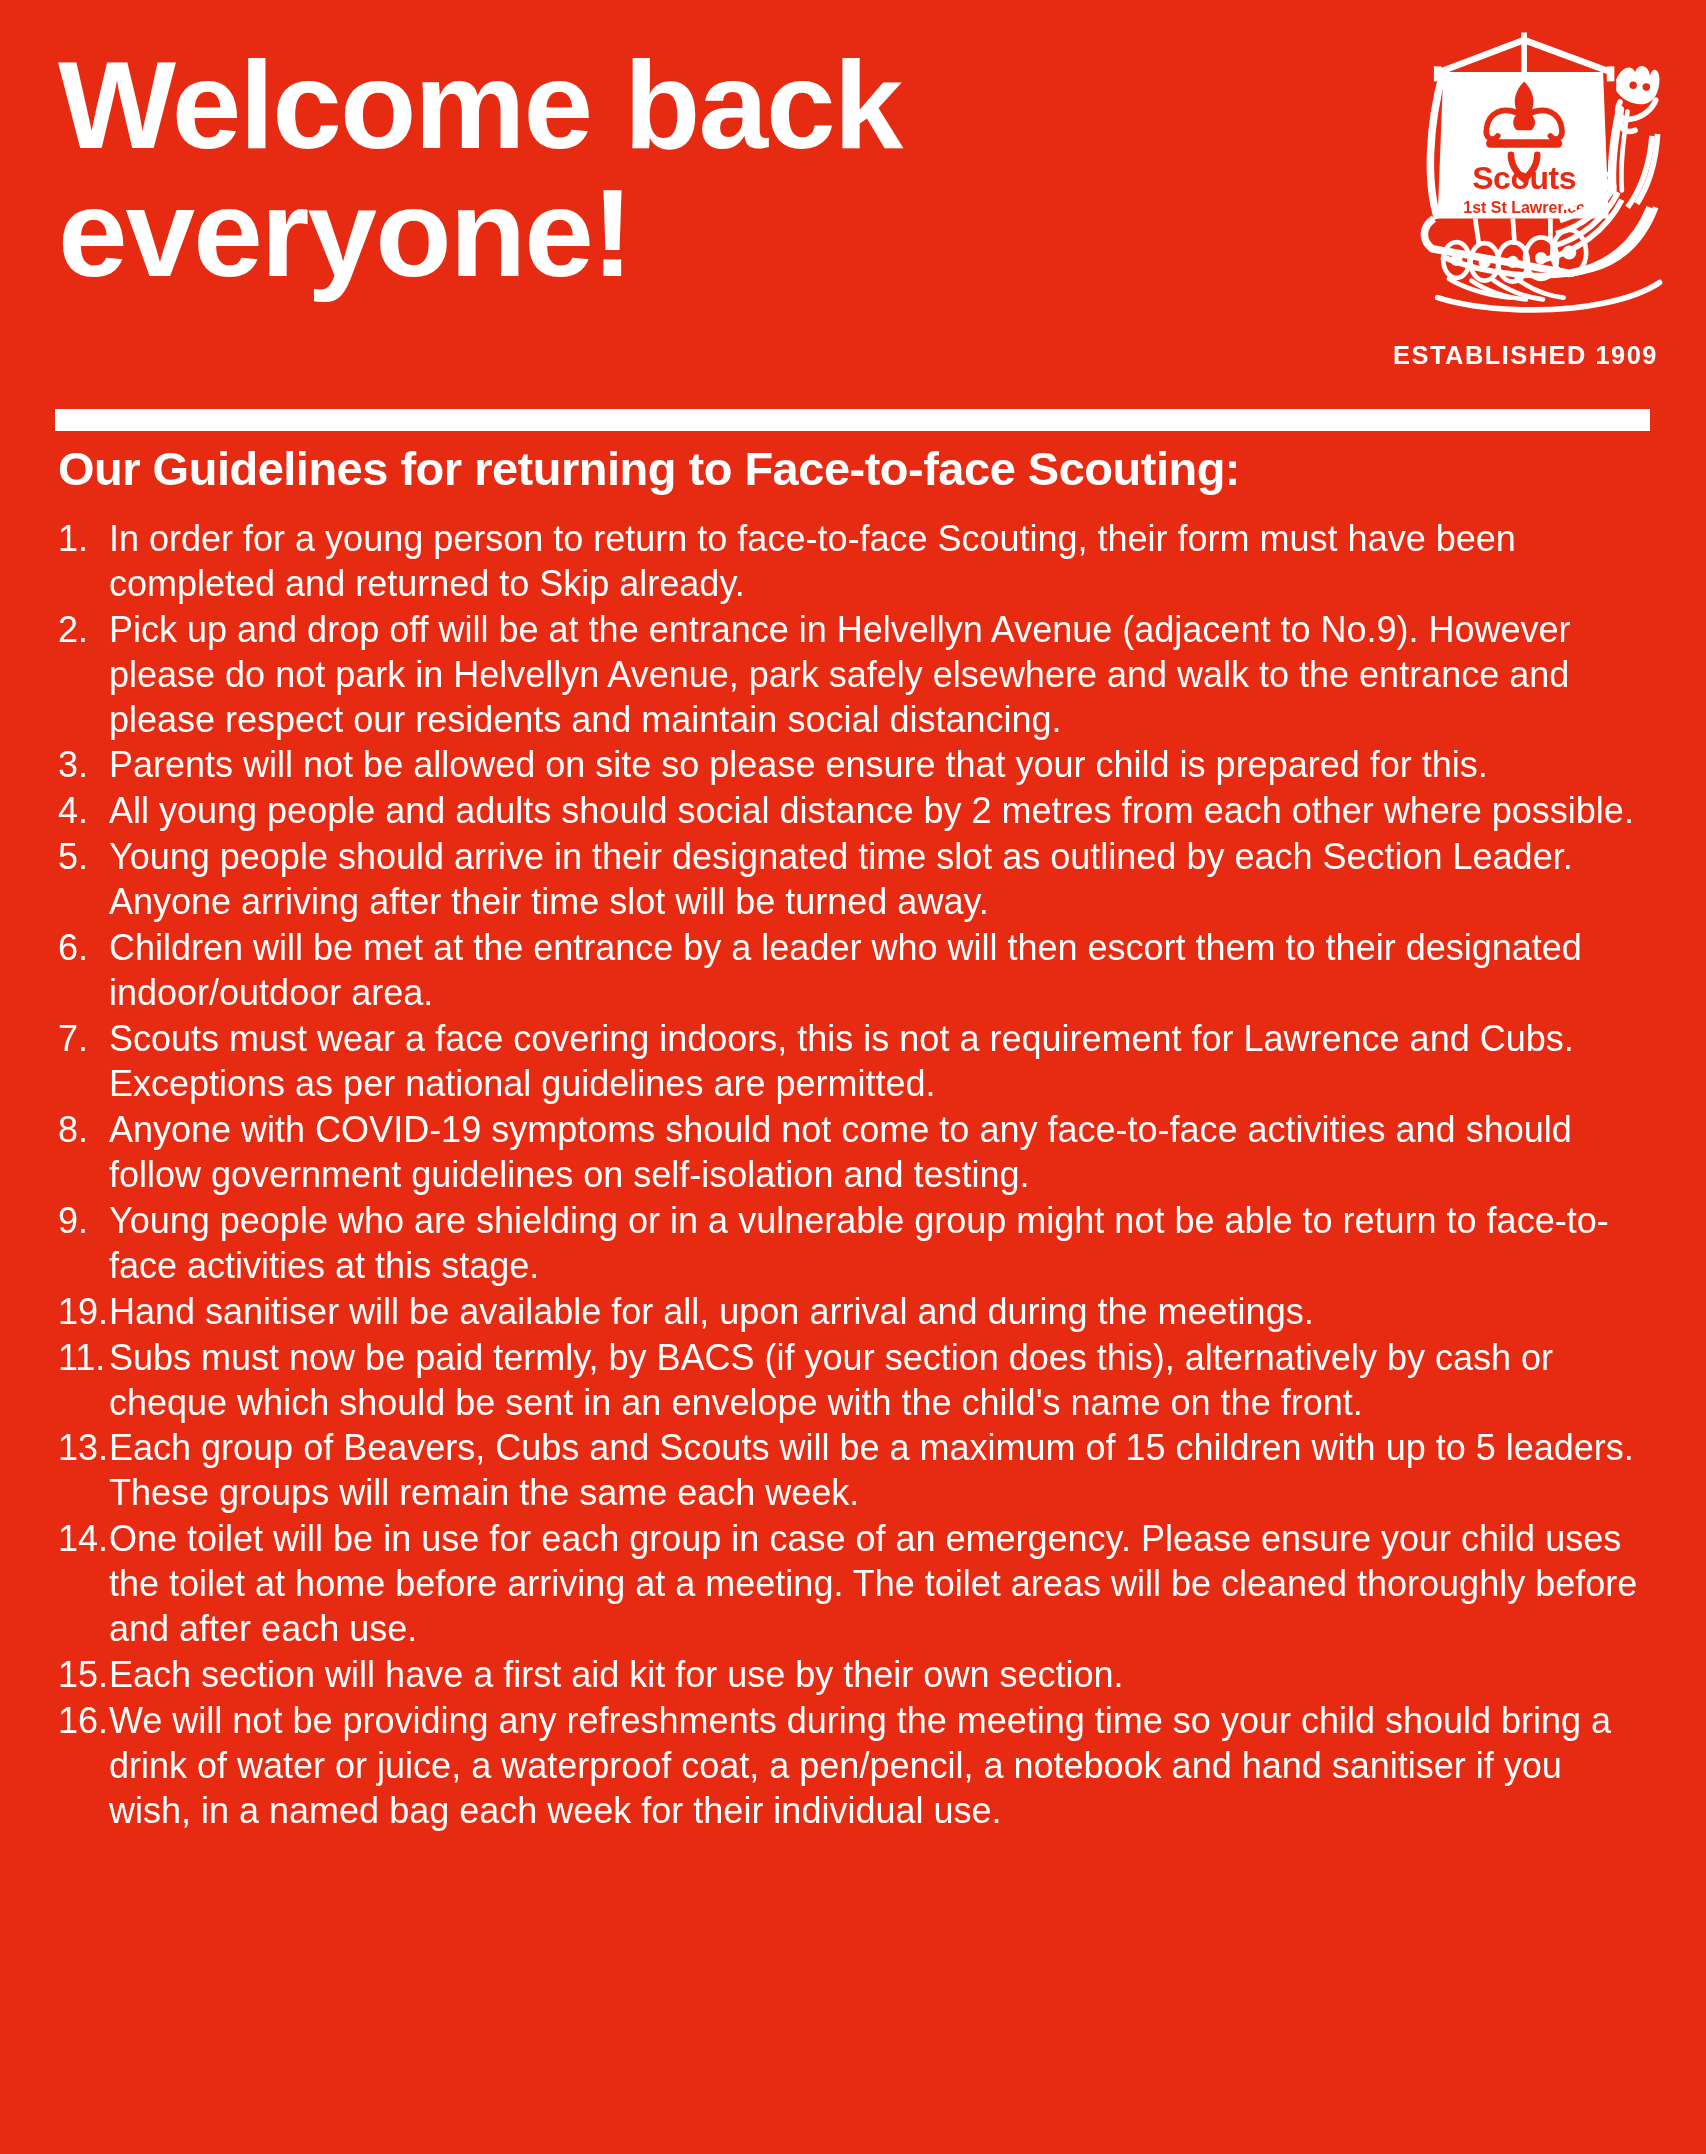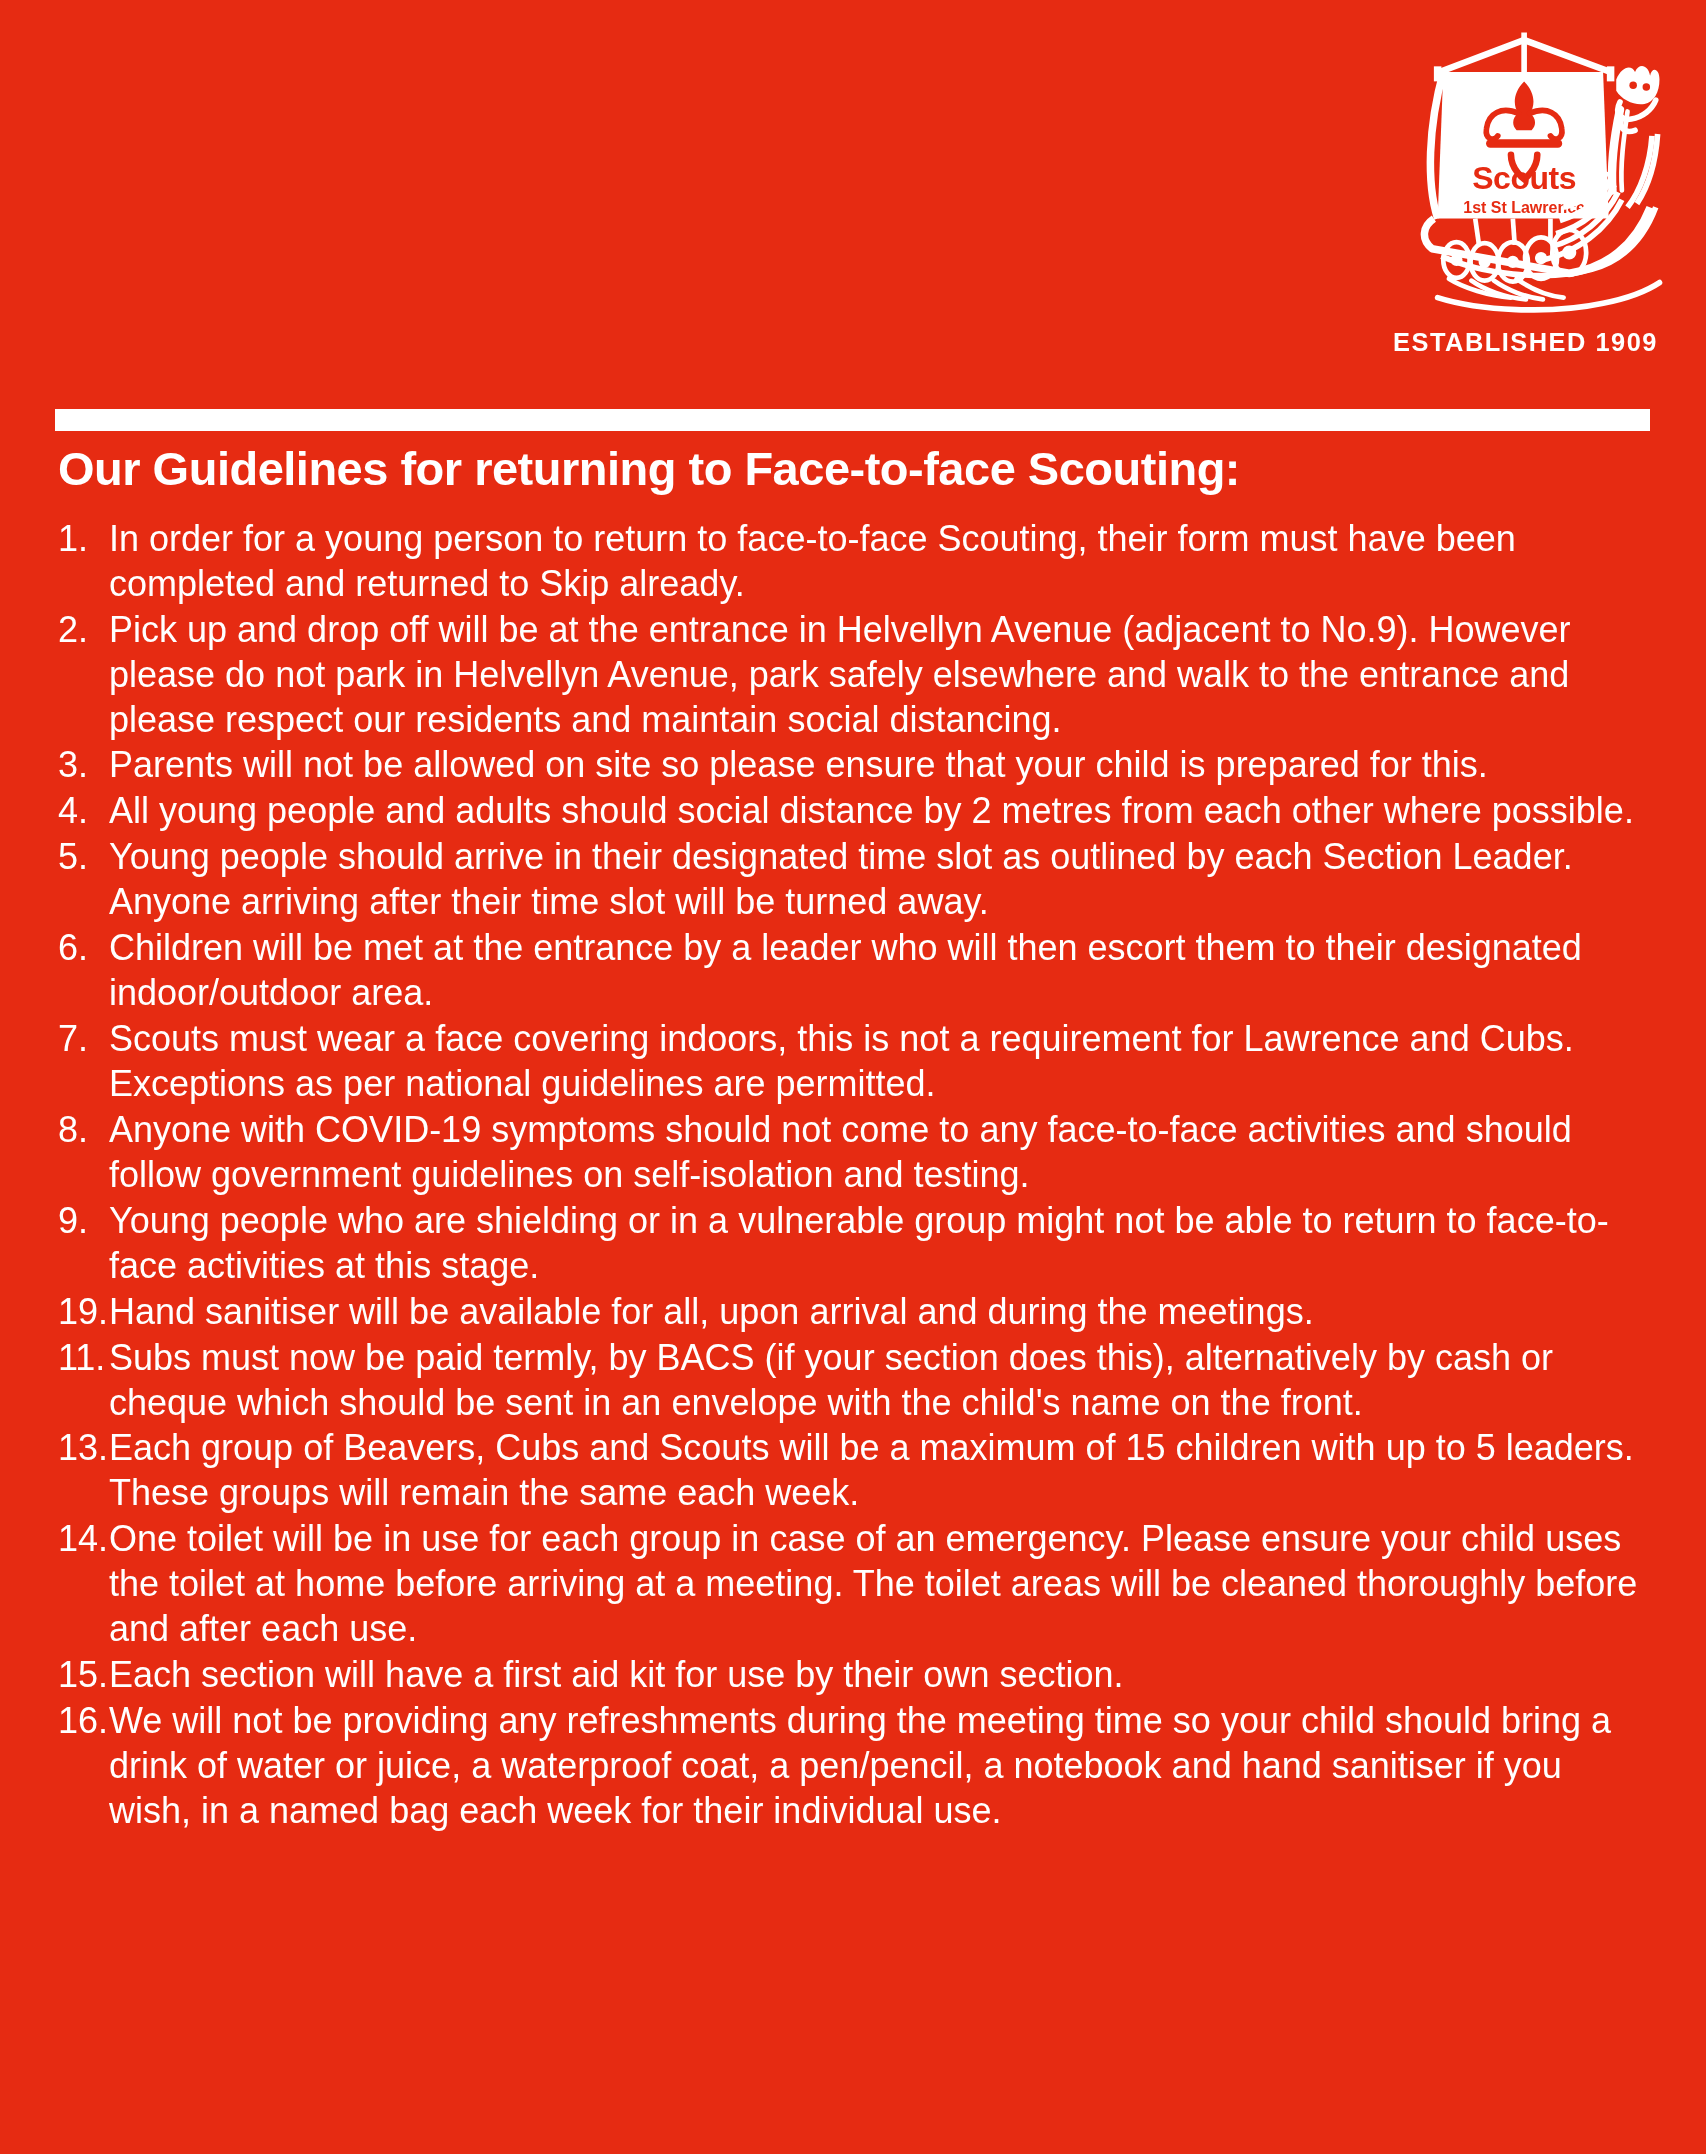--- a/index.html
+++ b/index.html
@@ -45,21 +45,21 @@
     width: 301px;
     height: 358px;
   }
   .logo-svg { display: block; width: 282px; height: 301px; margin: 0 auto; }
   .logo-established {
     text-align: center;
     font-size: 25.4px;
     font-weight: bold;
     letter-spacing: 1.5px;
     color: #ffffff;
-    margin-top: 4px;
+    margin-top: 17px;
     width: 282px;
     margin-left: auto;
     margin-right: auto;
   }
 
   
   .divider-bar {
     position: absolute;
     left: 55px;
     top: 409px;
@@ -116,20 +116,22 @@
     font-size: 36px;
     line-height: 45px;
     color: #ffffff;
   }
 </style>
 </head>
 <body>
 
 <div class="header">
 
+  <h1 class="poster-title">Welcome back
+everyone!</h1>
 
   <div class="logo-block">
     <svg class="logo-svg" viewBox="0 0 300 320">
 
       <path d="M62 52 L232 52 L238 208 L56 208 Z" fill="#ffffff"></path>
 
       <path d="M58 52 L148 18 L240 52" fill="none" stroke="#ffffff" stroke-width="7"></path>
       <path d="M148 10 L148 52" stroke="#ffffff" stroke-width="6"></path>
       <path d="M56 46 L56 62" stroke="#ffffff" stroke-width="8"></path>
       <path d="M240 46 L240 62" stroke="#ffffff" stroke-width="8"></path>

